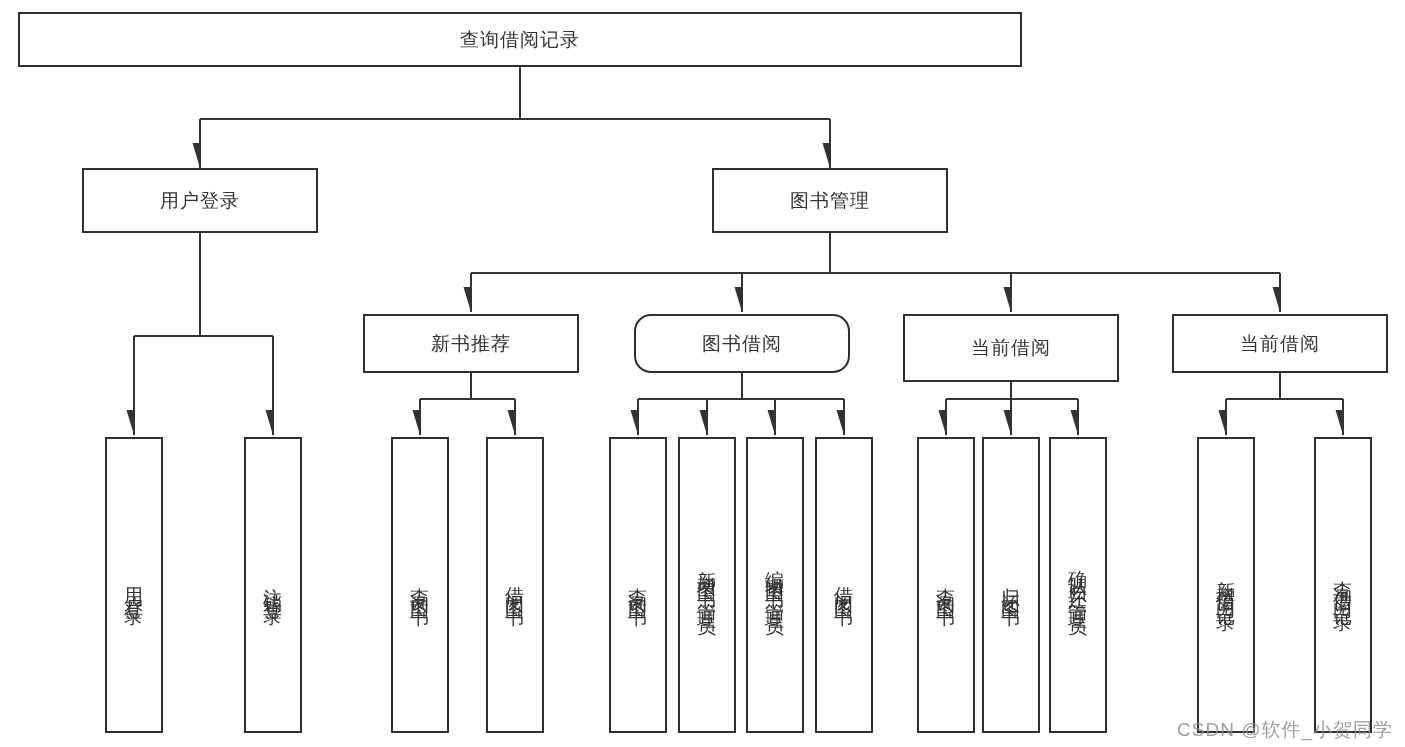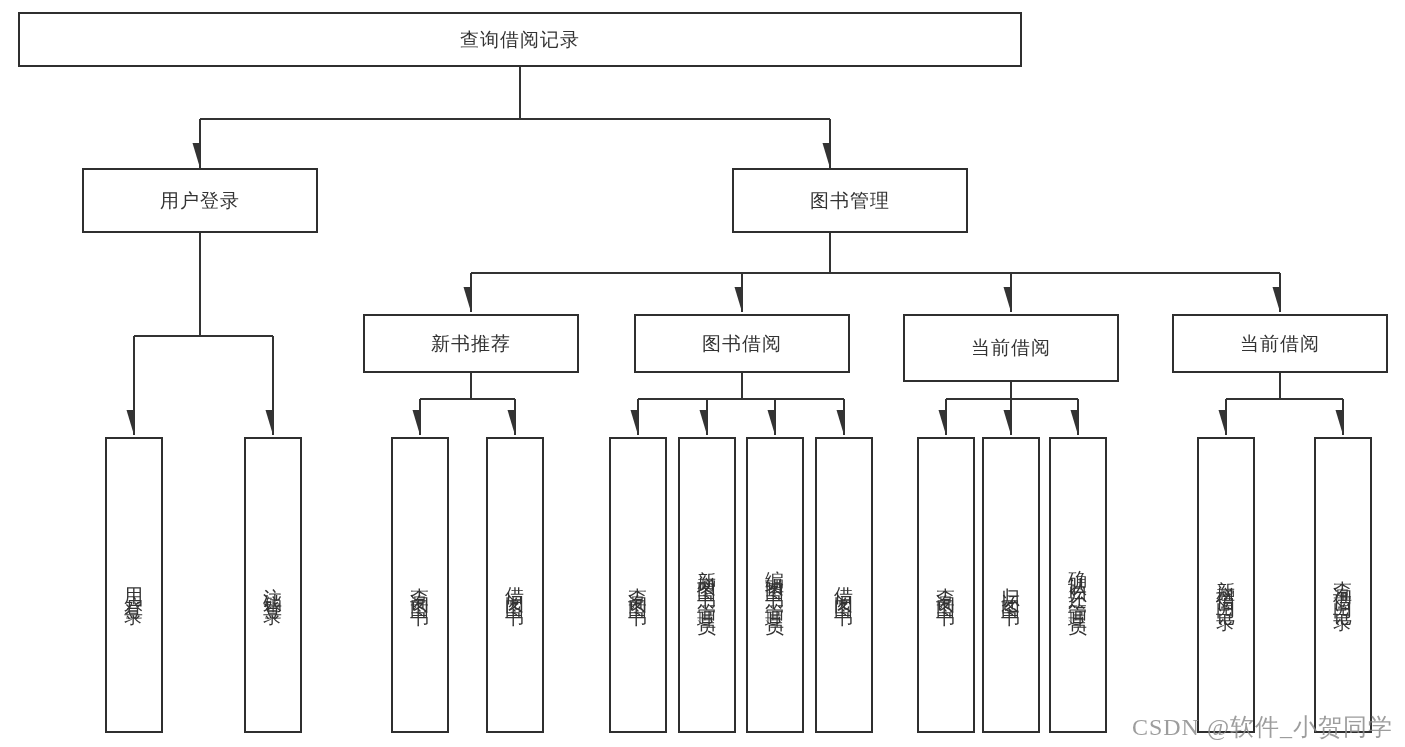--- a/index.html
+++ b/index.html
@@ -20,22 +20,22 @@
     width:58px; top:437px; height:296px;
     display:flex; align-items:center; justify-content:center;
     font-size:19px; color:#333333;
   }
   .leaf span {
     writing-mode:vertical-rl; text-orientation:mixed;
     letter-spacing:0.35em; line-height:1;
   }
   #watermark {
     position:absolute; right:12px; bottom:4px;
-    font-size:24px; color:rgba(140,140,140,0.85);
-    letter-spacing:1px; z-index:5;font-family:Liberation Serif, serif;
+    font-size:19px; color:rgba(140,140,140,0.85);
+    letter-spacing:1px; z-index:5;
   }
 </style>
 </head>
 <body>
 
 <div id="stage">
 
   <svg id="wires" viewBox="0 0 1405 747" xmlns="http://www.w3.org/2000/svg">
     <defs>
       <marker id="arw" markerUnits="userSpaceOnUse" markerWidth="30" markerHeight="18" refX="25" refY="0" orient="auto">
@@ -82,24 +82,24 @@
       <path d="M1280 373 V399"></path>
       <path d="M1226 399 H1343"></path>
       <path d="M1226 399 V435" marker-end="url(#arw)"></path>
       <path d="M1343 399 V435" marker-end="url(#arw)"></path>
     </g>
   </svg>
 
   <div class="hbox" style="left:18px; top:12px; width:1004px; height:55px;">查询借阅记录</div>
 
   <div class="hbox" style="left:82px; top:168px; width:236px; height:65px;">用户登录</div>
-  <div class="hbox" style="left:712px; top:168px; width:236px; height:65px;margin-left:20px;">图书管理</div>
+  <div class="hbox" style="left:712px; top:168px; width:236px; height:65px;">图书管理</div>
 
   <div class="hbox" style="left:363px; top:314px; width:216px; height:59px;">新书推荐</div>
-  <div class="hbox" style="left:634px; top:314px; width:216px; height:59px;">图书借阅</div>
+  <div class="hbox" style="left:634px; top:314px; width:216px; height:59px;border-radius:17px;">图书借阅</div>
   <div class="hbox" style="left:903px; top:314px; width:216px; height:68px;">当前借阅</div>
   <div class="hbox" style="left:1172px; top:314px; width:216px; height:59px;">当前借阅</div>
 
   <div class="leaf" style="left:105px;">
     <span>用户登录</span>
   </div>
   <div class="leaf" style="left:244px;">
     <span>注销登录</span>
   </div>
 

